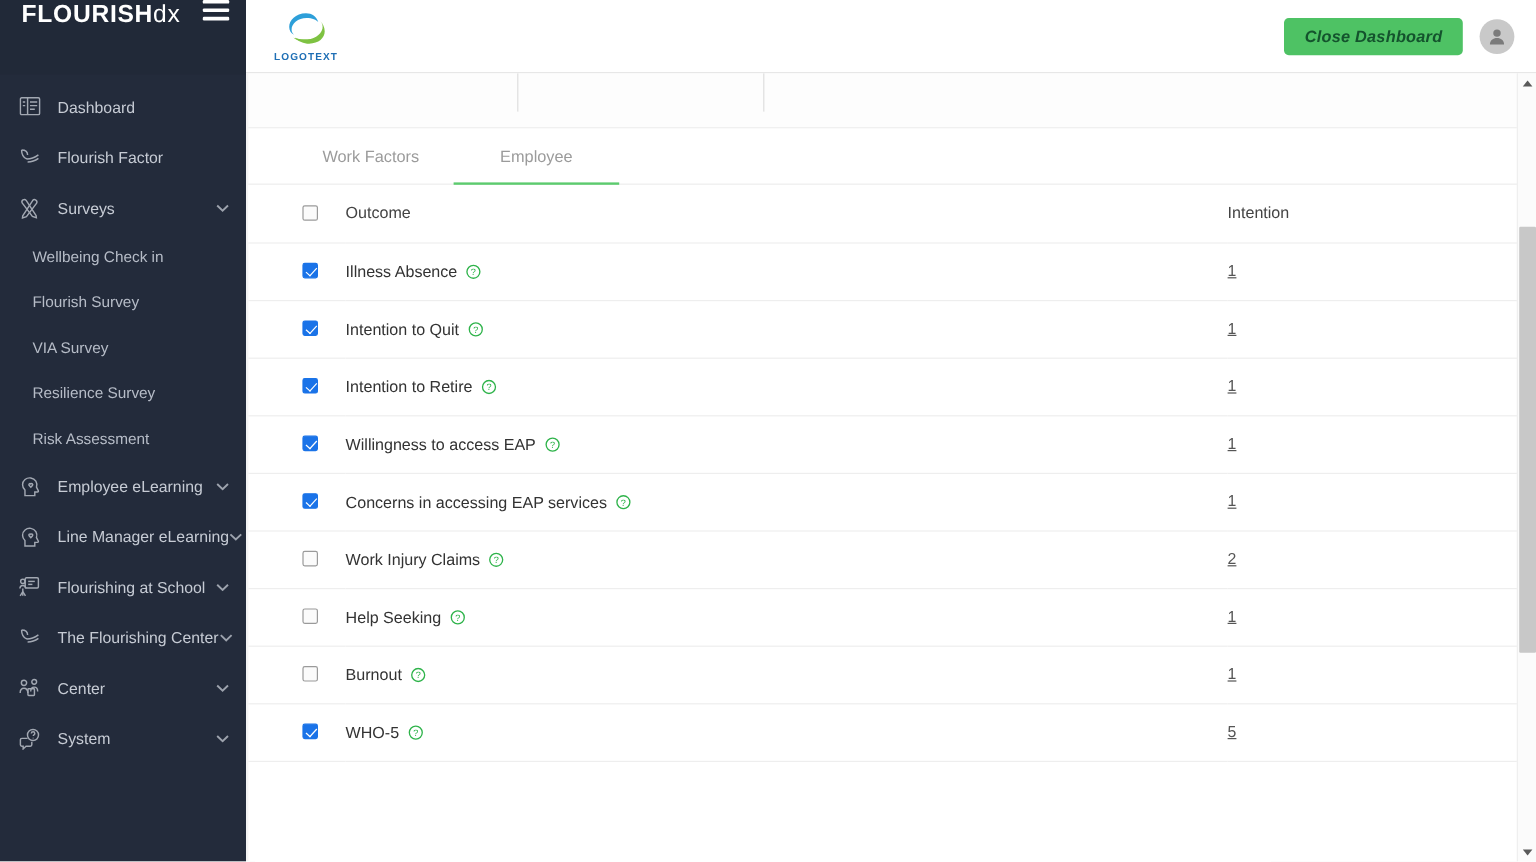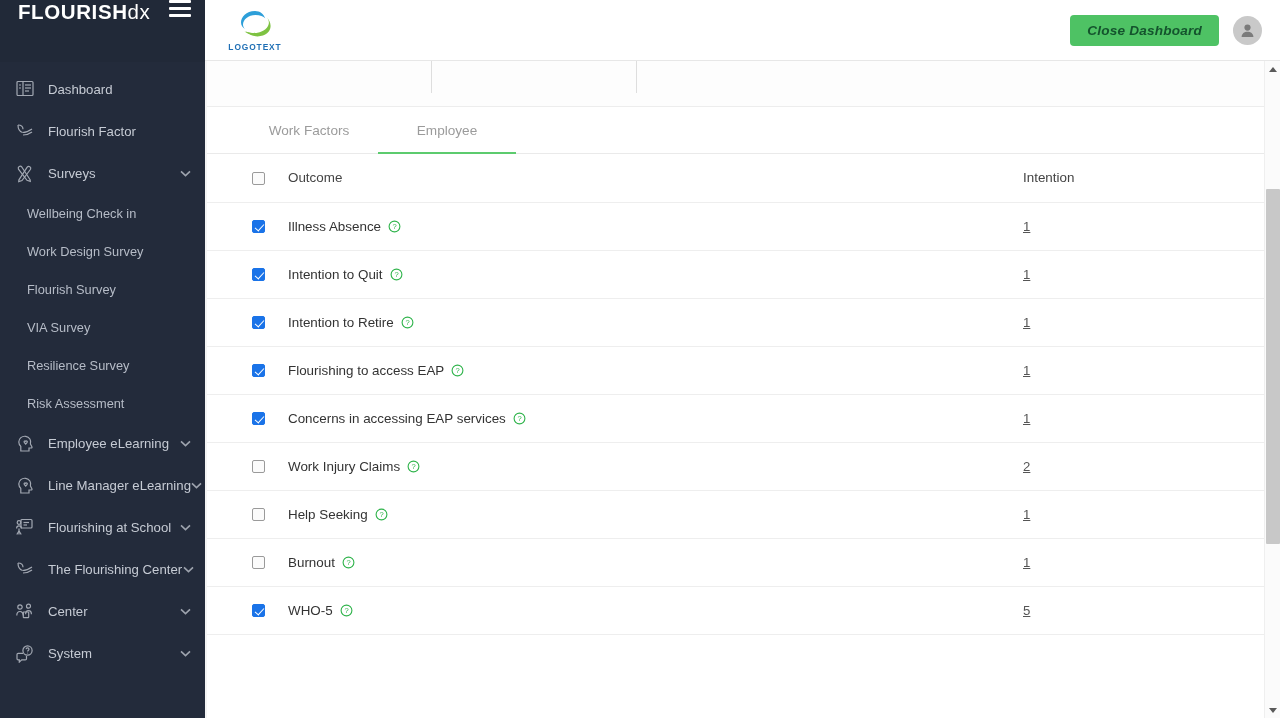--- a/index.html
+++ b/index.html
@@ -287,23 +287,20 @@
           <svg width="11" height="7" viewBox="0 0 11 7" fill="none" stroke="#c6cbd4" stroke-width="1.6">
               <path d="M1 1.3 L5.5 5.6 L10 1.3"></path>
             </svg>
         </span>
       </div>
 
       <div class="nav-sub">
         <span>Wellbeing Check in</span>
       </div>
       <div class="nav-sub">
-        <span>Work Design Survey</span>
-      </div>
-      <div class="nav-sub">
         <span>Flourish Survey</span>
       </div>
       <div class="nav-sub">
         <span>VIA Survey</span>
       </div>
       <div class="nav-sub">
         <span>Resilience Survey</span>
       </div>
       <div class="nav-sub">
         <span>Risk Assessment</span>
@@ -521,21 +518,21 @@
                   </span>
               </div>
             </td>
             <td class="cell-q"><span class="q-link">1</span></td>
           </tr>
 
           <tr>
             <td class="cell-check"><span class="cb on"></span></td>
             <td class="cell-name">
               <div class="name-wrap">
-                <span>Flourishing to access EAP</span>
+                <span>Willingness to access EAP</span>
                 <span class="help-icon">
                     <svg width="13" height="13" viewBox="0 0 13 13" fill="none">
                       <circle cx="6.5" cy="6.5" r="5.4" stroke="#2eb34a" stroke-width="1.1"></circle>
                       <text x="6.5" y="9.4" font-size="7.6" fill="#2eb34a" text-anchor="middle" font-family="Liberation Sans, sans-serif">?</text>
                     </svg>
                   </span>
               </div>
             </td>
             <td class="cell-q"><span class="q-link">1</span></td>
           </tr>

